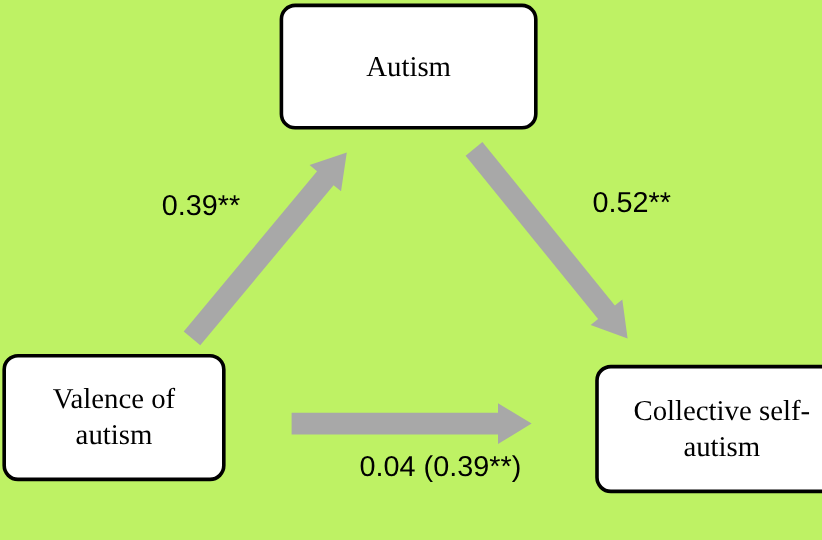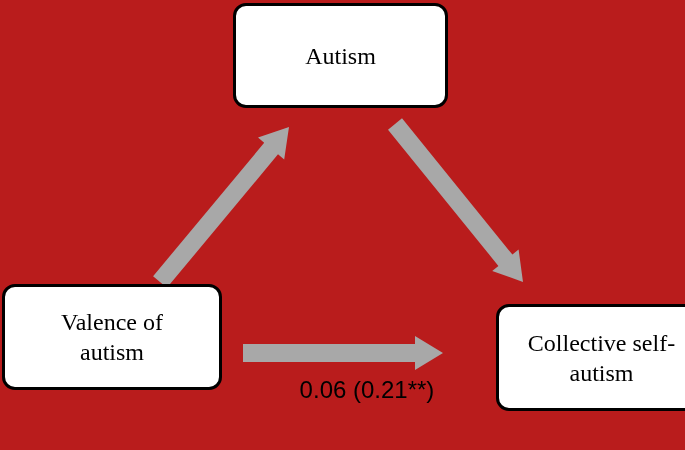--- a/index.html
+++ b/index.html
@@ -4,21 +4,21 @@
 <style>
   html, body {
     margin: 0;
     padding: 0;
     background: #ffffff;
   }
   .canvas {
     position: relative;
     width: 685px;
     height: 450px;
-    background: #b91c1c;
+    background: #bef264;
     overflow: hidden;
     font-family: "Liberation Serif", serif;
   }
   .arrows-layer {
     position: absolute;
     left: 0;
     top: 0;
     width: 685px;
     height: 450px;
   }
@@ -37,22 +37,22 @@
     font-size: 24px;
     line-height: 30px;
     font-family: "Liberation Serif", serif;
   }
   .node span { display: block; }
   .node-autism {
     left: 233px; top: 3px;
     width: 215px; height: 105px;
   }
   .node-valence {
-    left: 2px; top: 284px;
-    width: 220px; height: 106px;
+    left: 2px; top: 295px;
+    width: 186px; height: 106px;
   }
   .node-esteem {
     left: 472px; top: 304px;
     width: 211px; height: 107px; margin-left: 24px;
   }
   .edge-label {
     position: absolute;
     font-family: "Liberation Sans", sans-serif;
     font-size: 24px;
     color: #000000;
@@ -81,17 +81,19 @@
   <div class="node node-valence">
     <span>Valence of</span>
     <span>autism</span>
   </div>
 
   <div class="node node-esteem">
     <span>Collective self-</span>
     <span>autism</span>
   </div>
 
+  <div class="edge-label edge-label-a">0.39**</div>
 
+  <div class="edge-label edge-label-b">0.52**</div>
 
-  <div class="edge-label edge-label-c">0.06 (0.21**)</div>
+  <div class="edge-label edge-label-c">0.04 (0.39**)</div>
 
 </div>
 
 </body></html>

